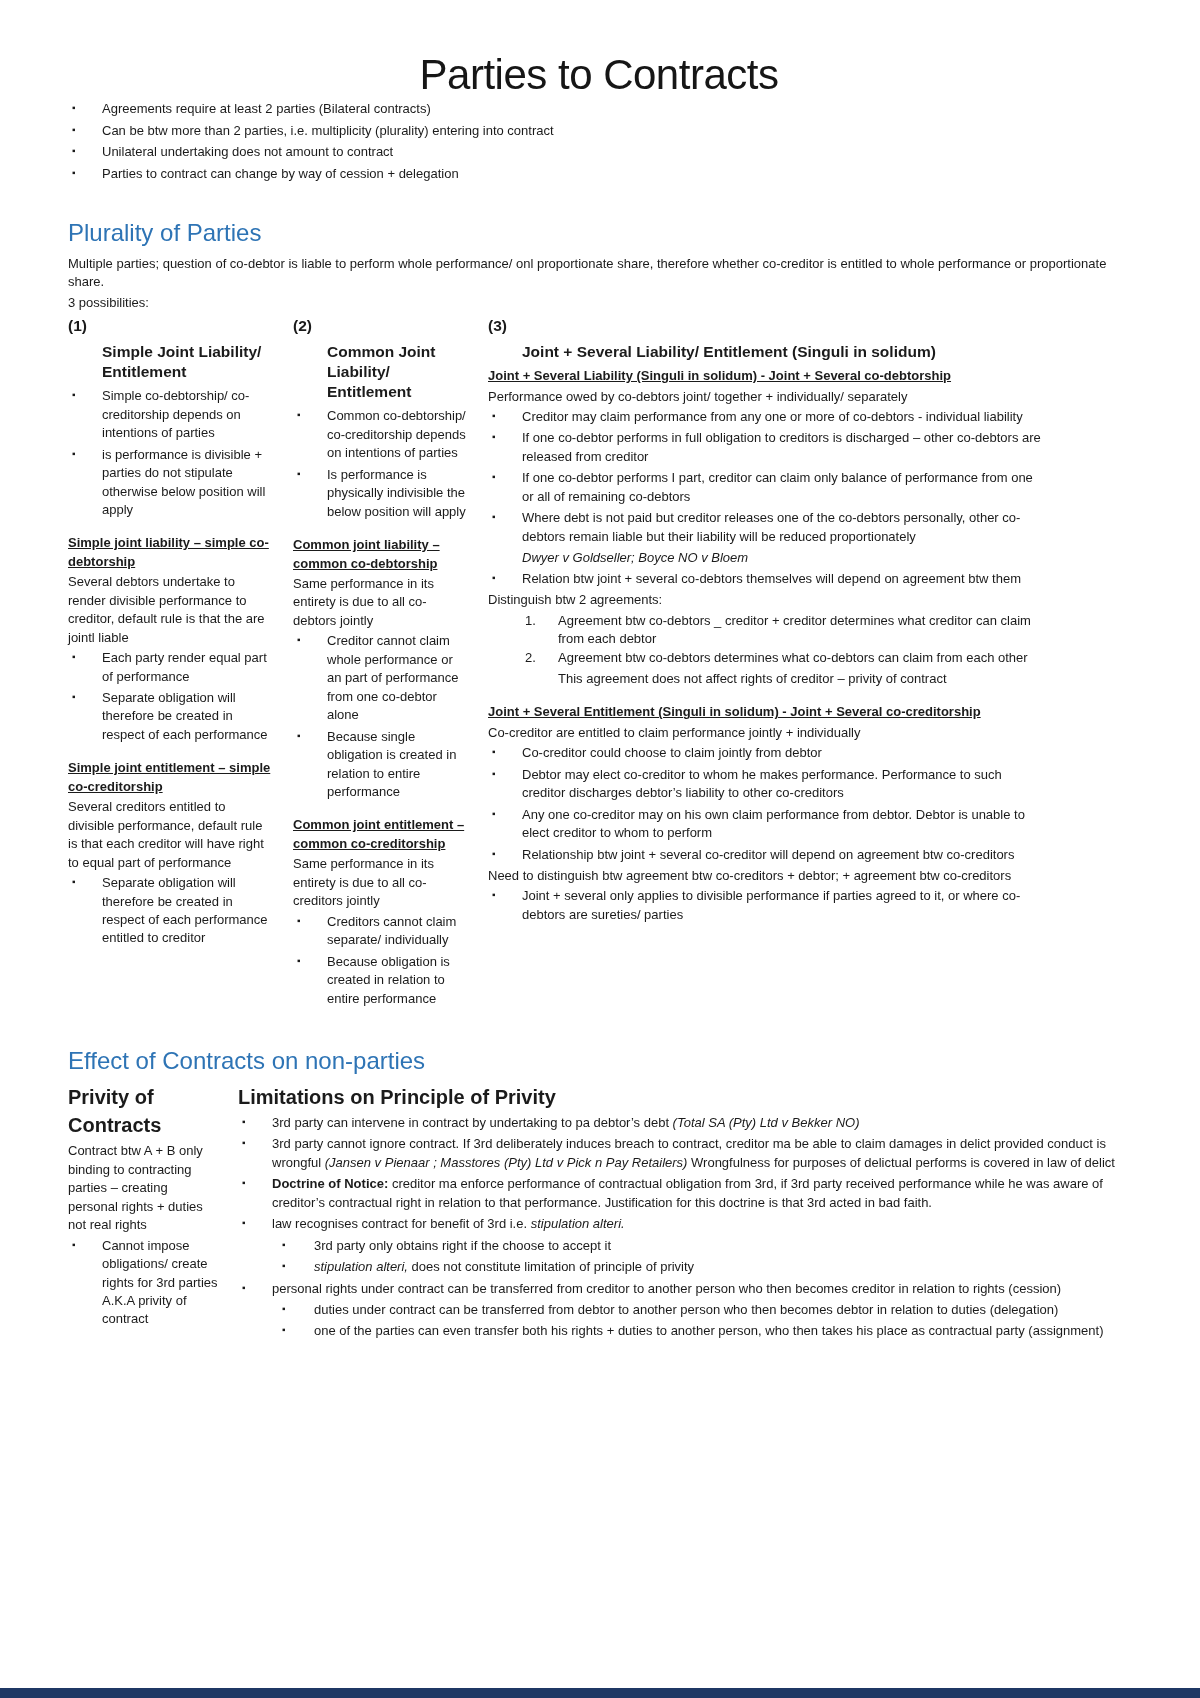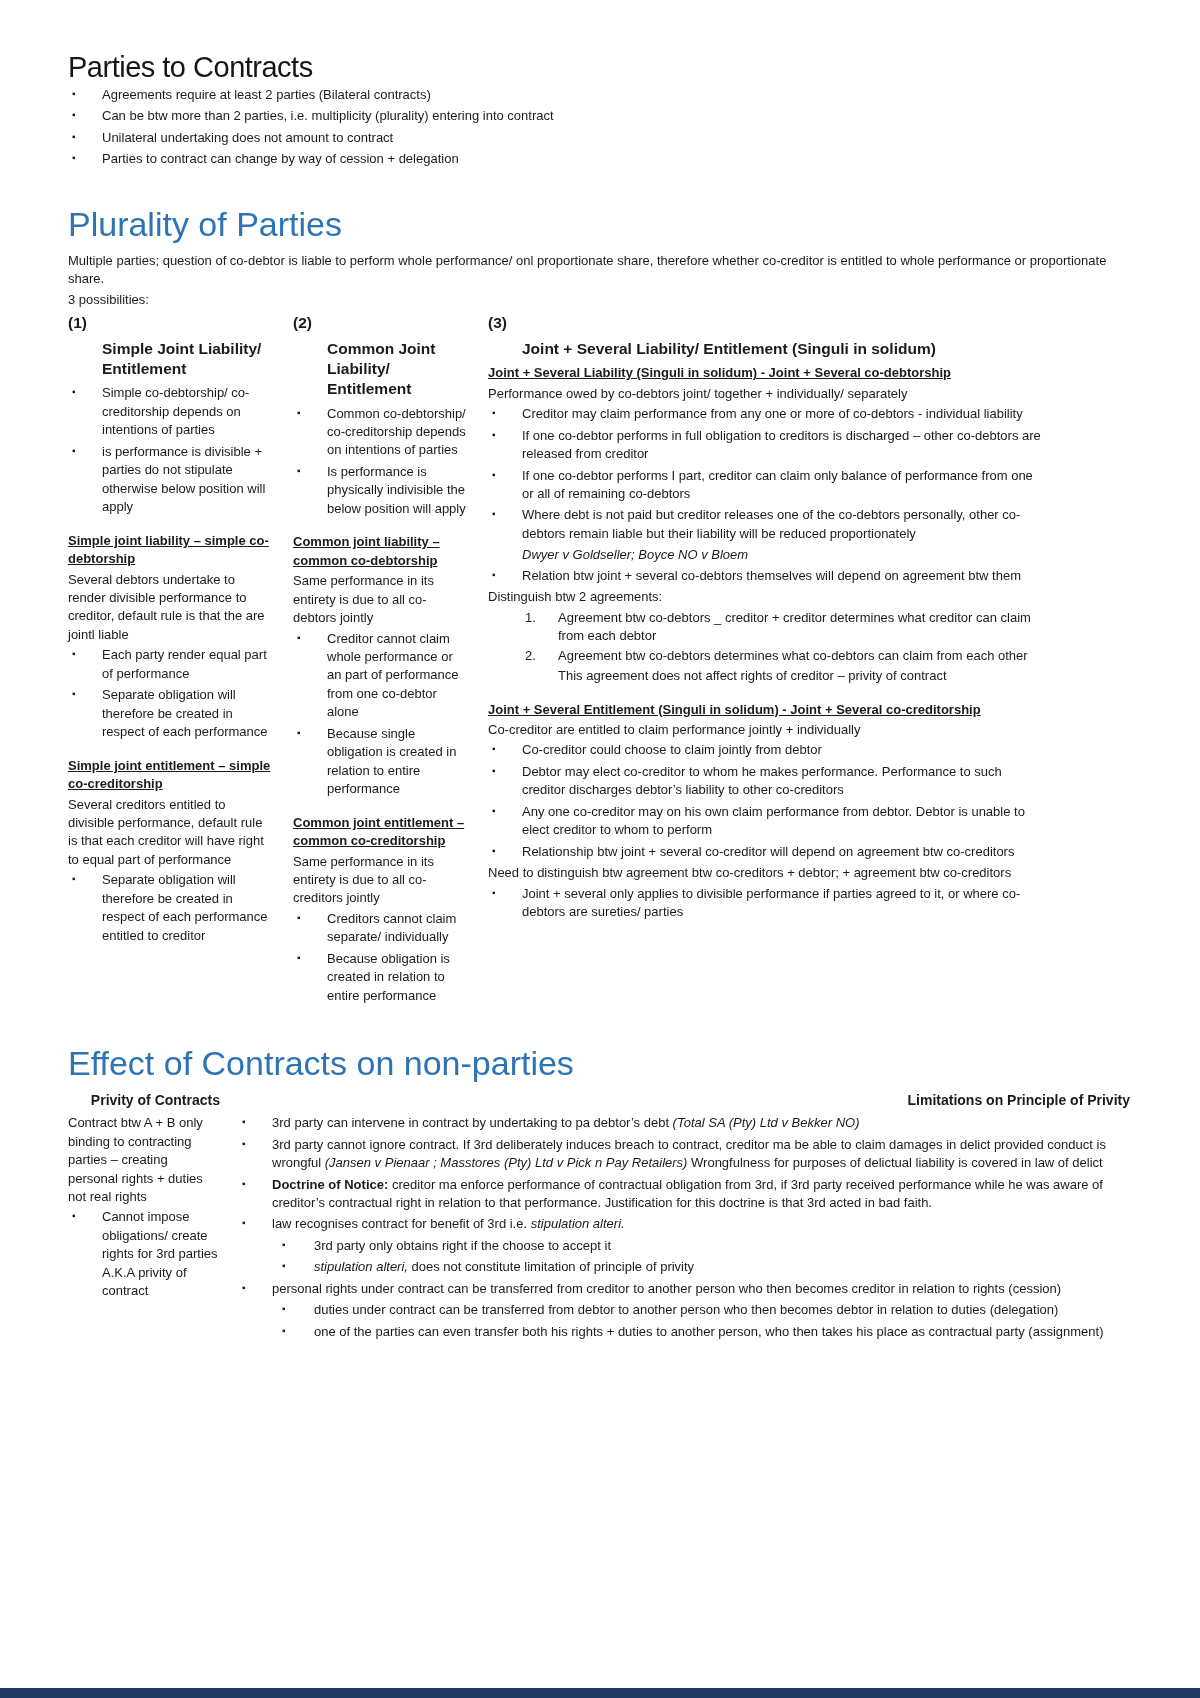--- a/index.html
+++ b/index.html
@@ -8,23 +8,23 @@
     background:#ffffff;
     color:#1b1b1b;
     font-family:"Liberation Sans", sans-serif;
     font-size:13px;
     line-height:1.42;
     position:relative;
     overflow:hidden;
   }
   .page { position:absolute; inset:0; padding:52px 70px 0 68px; }
 
-  .title { font-size:29px; font-weight:400; letter-spacing:-0.5px; color:#161616; line-height:1.1; margin-bottom:0; }
-
-  .h2 { font-size:34px; font-weight:400; color:#2E74B5; line-height:1.15; margin:36px 0 8px 0; }
+  .title { font-size:42px; font-weight:400; letter-spacing:-0.5px; color:#161616; line-height:1.1; margin-bottom:0;text-align:center; }
+
+  .h2 { font-size:24px; font-weight:400; color:#2E74B5; line-height:1.15; margin:36px 0 8px 0; }
 
   p.body { margin:2px 0; }
   .intro-p { margin-bottom:16px; }
   .poss { margin-bottom:6px; }
 
   
   .b { position:relative; padding-left:34px; margin:2px 0 3px 0; }
   .b::before { content:"▪"; position:absolute; left:4px; top:1px; font-size:10px; color:#1b1b1b; }
 
   
@@ -44,21 +44,21 @@
   .nitem { position:relative; padding-left:70px; margin:1px 0; }
   .nitem .nnum { position:absolute; left:37px; }
   .note { padding-left:70px; margin:1px 0; }
 
   .caseline { padding-left:34px; }
 
   .i { font-style:italic; }
   .bd { font-weight:bold; }
 
   .egrid { display:grid; grid-template-columns:152px 1fr; column-gap:18px; margin-top:2px; }
-  .ehead { font-weight:bold; font-size:14px; margin-bottom:3px;text-align:right; }
+  .ehead { font-weight:bold; font-size:20px; margin-bottom:3px; }
 
   .footer-bar { position:absolute; left:0; right:0; bottom:0; height:10px; background:#1F3864; }
 </style>
 </head>
 <body>
 
 <div class="page">
 
   <h1 class="title">Parties to Contracts</h1>
 
@@ -162,21 +162,21 @@
     </section>
 
     <section>
       <p class="ehead">Limitations on Principle of Privity</p>
 
       <div class="b">
         <span>3rd party can intervene in contract by undertaking to pa debtor’s debt </span><span class="i">(Total SA (Pty) Ltd v Bekker NO)</span>
       </div>
 
       <div class="b">
-        <span>3rd party cannot ignore contract. If 3rd deliberately induces breach to contract, creditor ma be able to claim damages in delict provided conduct is wrongful </span><span class="i">(Jansen v Pienaar ; Masstores (Pty) Ltd v Pick n Pay Retailers)</span><span> Wrongfulness for purposes of delictual liability is covered in law of delict</span>
+        <span>3rd party cannot ignore contract. If 3rd deliberately induces breach to contract, creditor ma be able to claim damages in delict provided conduct is wrongful </span><span class="i">(Jansen v Pienaar ; Masstores (Pty) Ltd v Pick n Pay Retailers)</span><span> Wrongfulness for purposes of delictual performs is covered in law of delict</span>
       </div>
 
       <div class="b">
         <span class="bd">Doctrine of Notice:</span><span> creditor ma enforce performance of contractual obligation from 3rd, if 3rd party received performance while he was aware of creditor’s contractual right in relation to that performance. Justification for this doctrine is that 3rd acted in bad faith.</span>
       </div>
 
       <div class="b">
         <span>law recognises contract for benefit of 3rd i.e. </span><span class="i">stipulation alteri.</span>
       </div>
       <div class="b2">

